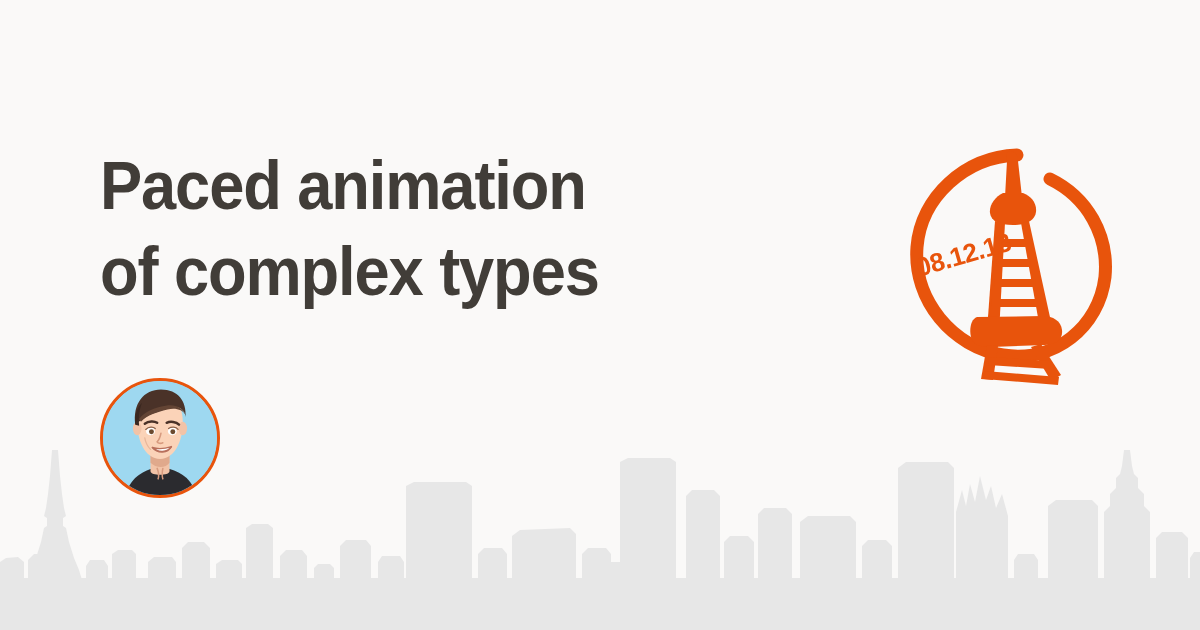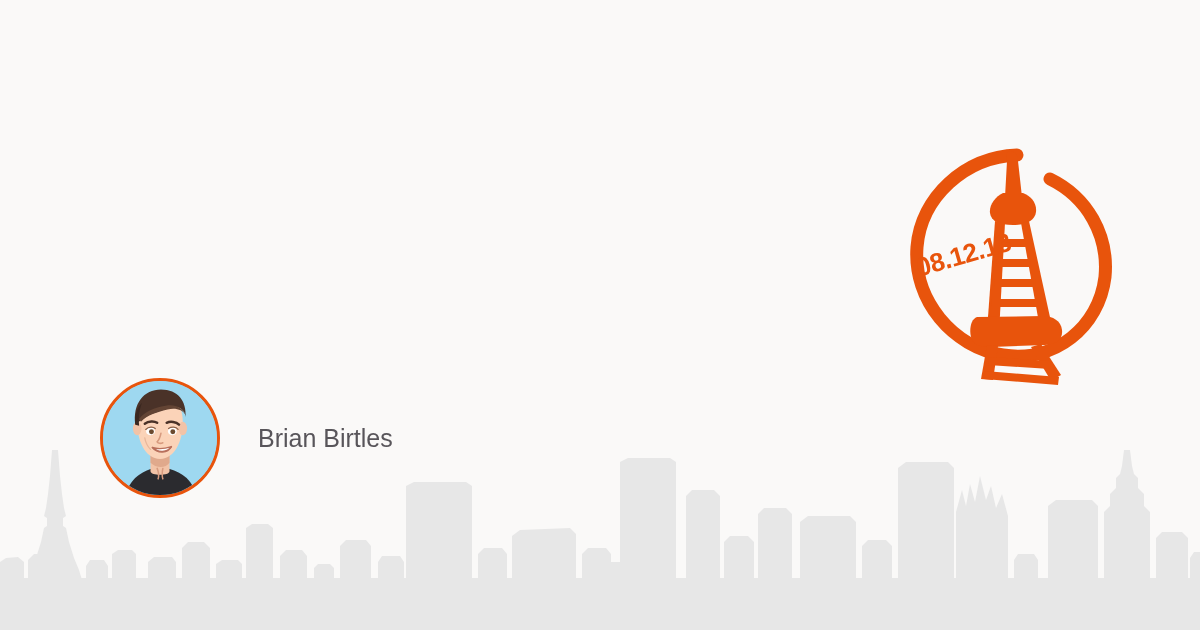--- a/index.html
+++ b/index.html
@@ -162,20 +162,24 @@
 
       <path d="M1124 0 L1122 16 L1120 24 L1116 28 L1116 38 L1110 44 L1110 56
                L1104 62 L1104 132 L1150 132 L1150 62 L1144 56 L1144 44
                L1138 38 L1138 28 L1134 24 L1132 16 L1130 0 Z"></path>
       <path d="M1048 56 L1056 50 L1092 50 L1098 56 L1098 132 L1048 132 Z"></path>
       <path d="M1156 88 L1162 82 L1182 82 L1188 88 L1188 132 L1156 132 Z"></path>
       <path d="M1190 108 L1194 102 L1200 102 L1200 132 L1190 132 Z"></path>
     </g>
   </svg>
 
+  <div id="title-block">
+    <div class="title-line">Paced animation</div>
+    <div class="title-line">of complex types</div>
+  </div>
 
   <div id="byline">
 
     <div id="avatar">
       <svg viewBox="0 0 120 120" width="114" height="114" aria-hidden="true">
 
         <circle cx="60" cy="60" r="60" fill="#9ed8f0"></circle>
 
         <path d="M24 120 C28 102 42 95 52 92 L68 92 C80 95 94 102 98 120 Z" fill="#2b2b2f"></path>
 
@@ -210,21 +214,20 @@
         <path d="M61 55 C60 60 58 63 57 64 C58 66 61 66 63 65" stroke="#d79a7e" stroke-width="1.6" fill="none" stroke-linecap="round"></path>
 
         <path d="M52 70 C58 76 68 75 72 69 C66 71 58 72 52 70 Z" fill="#ffffff" stroke="#b9705c" stroke-width="1.4" stroke-linejoin="round"></path>
         <path d="M52 70 C58 77 68 76 72 69" stroke="#b9705c" stroke-width="1.6" fill="none" stroke-linecap="round"></path>
 
         <path d="M44 60 C45 66 48 70 50 72" stroke="#e8b79b" stroke-width="1.4" fill="none" stroke-linecap="round"></path>
       </svg>
     </div>
 
     <div id="byline-text">
-      <div id="author-name">Brian Birtles</div>
     </div>
   </div>
 
   <div id="badge">
     <svg viewBox="0 0 230 250" width="230" height="250" aria-hidden="true">
       <g stroke="#e8540c" fill="none" stroke-linecap="round" stroke-linejoin="round">
 
         <path d="M122 20 C70 22 26 62 22 112 C18 166 58 212 108 220
                  C160 228 204 192 210 142 C214 100 192 62 155 44" stroke-width="13"></path>
       </g>

